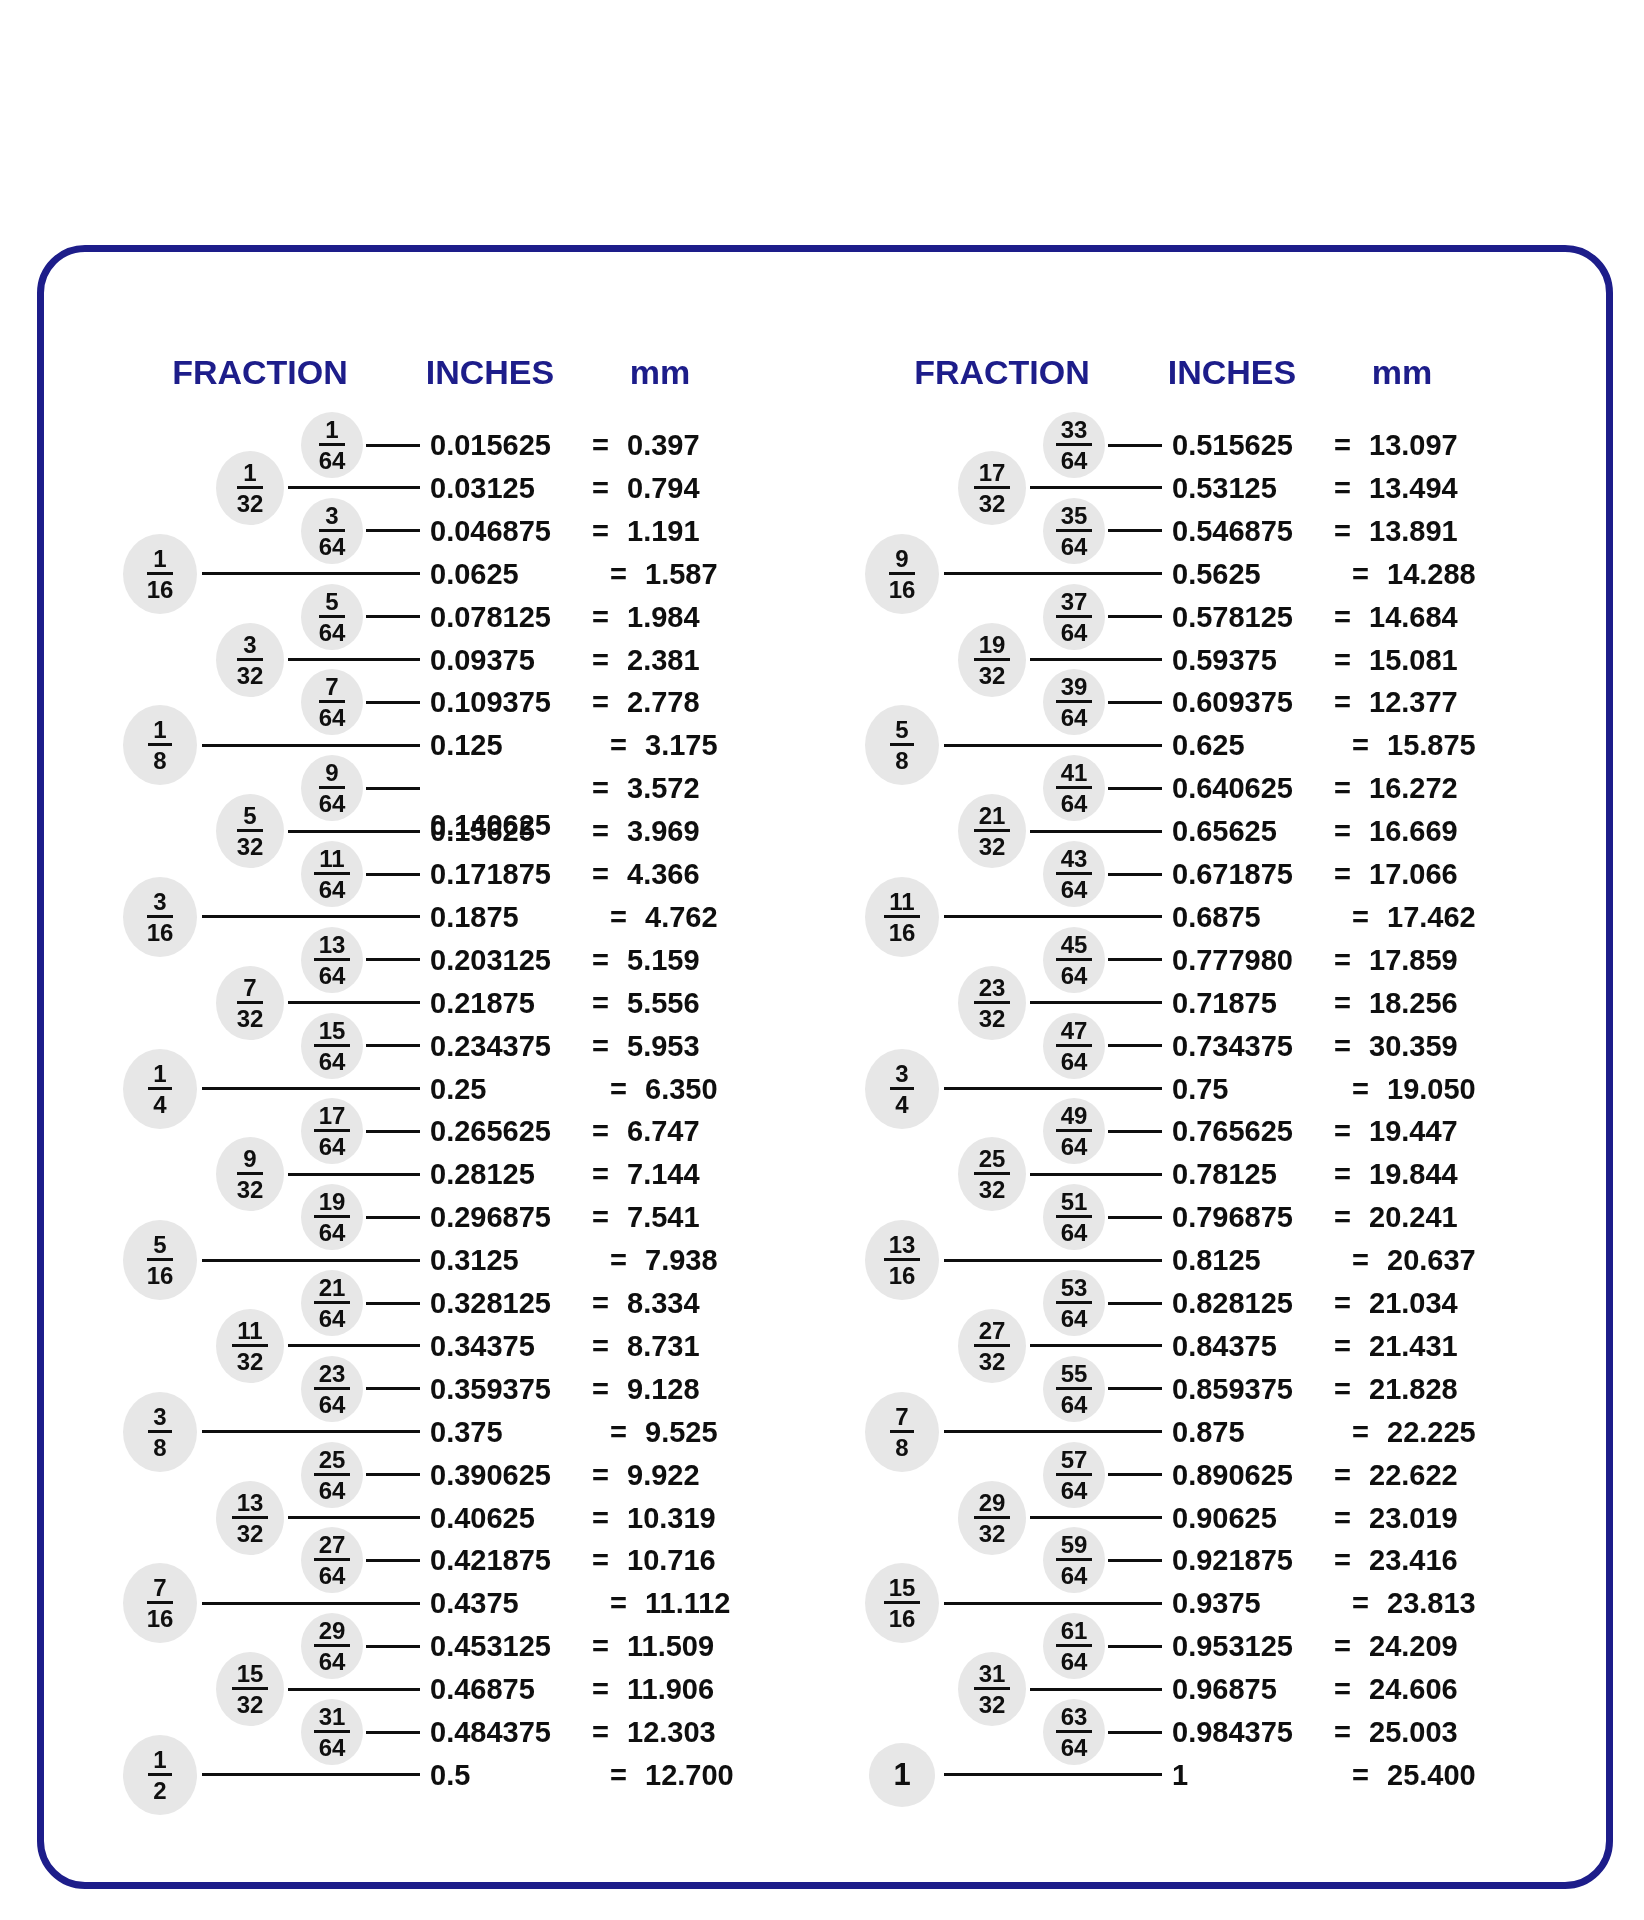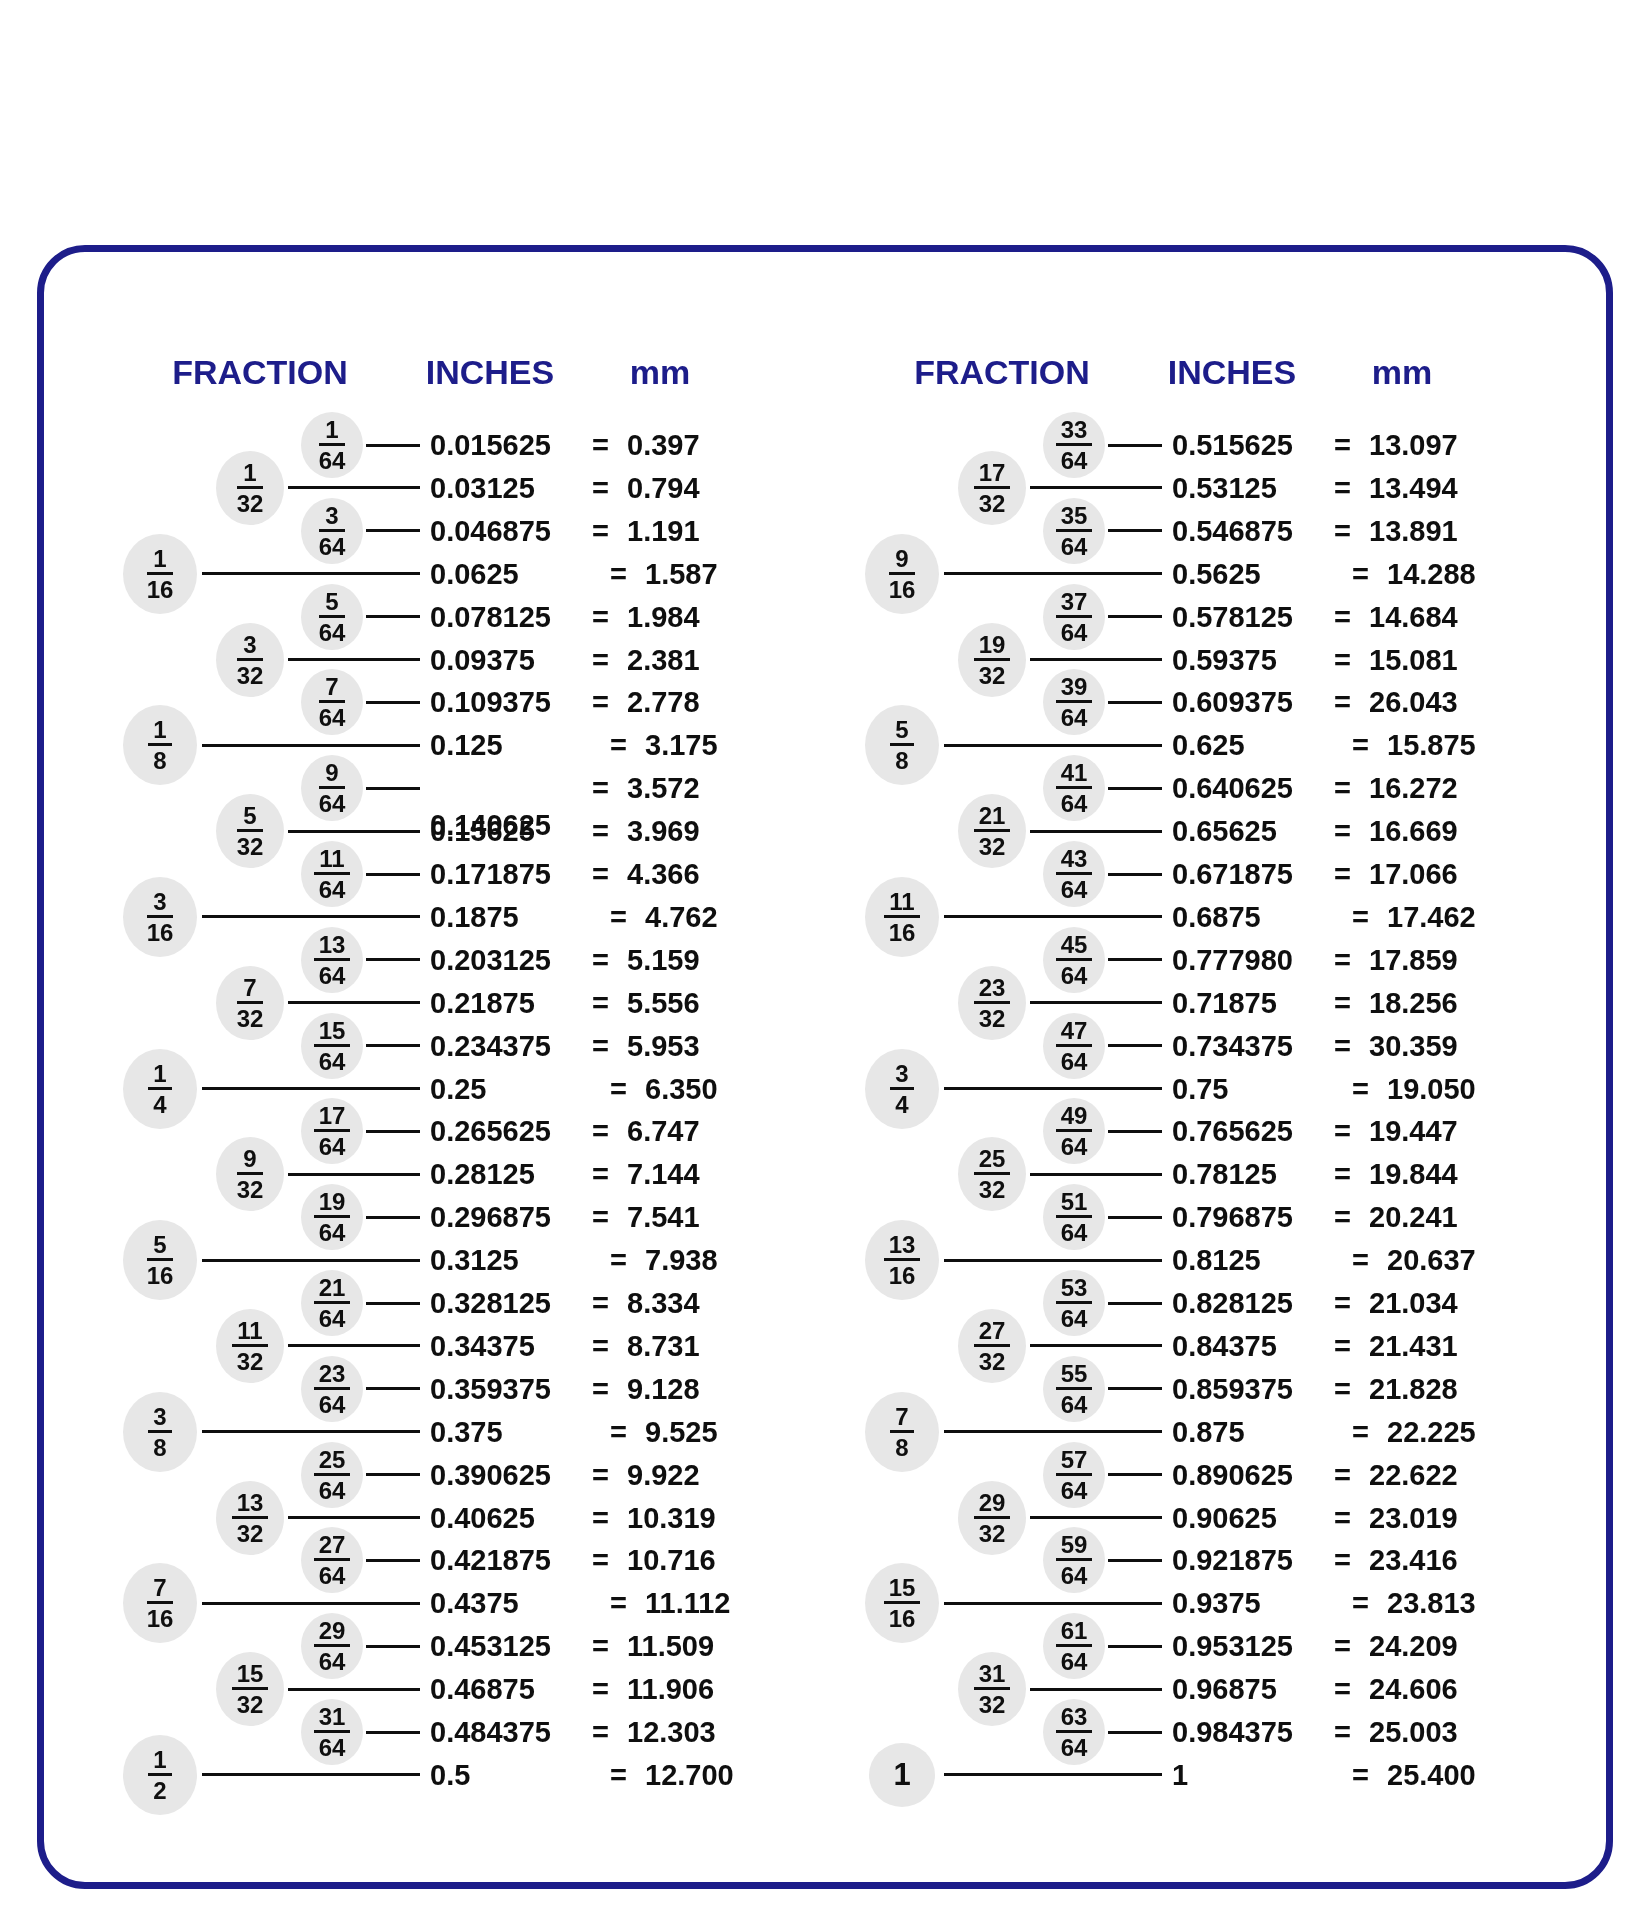--- a/index.html
+++ b/index.html
@@ -556,21 +556,21 @@
         <div class="row">
           <div class="ellipse" style="left: 252px; top: 372.4px; width: 62px; height: 66px;">
             <span class="frac">
               <span class="num">39</span>
               <span class="den">64</span>
             </span>
           </div>
           <div class="connector" style="left: 286px; width: 54px; top: 370.9px;"></div>
           <div class="num-text" style="left: 350px; top: 372.4px;">0.609375</div>
           <div class="num-text" style="left: 512px; top: 372.4px;">=</div>
-          <div class="num-text" style="left: 547px; top: 372.4px;">26.043</div>
+          <div class="num-text" style="left: 547px; top: 372.4px;">12.377</div>
         </div>
         <div class="row">
           <div class="ellipse" style="left: 80px; top: 415.3px; width: 74px; height: 80px;">
             <span class="frac">
               <span class="num">5</span>
               <span class="den">8</span>
             </span>
           </div>
           <div class="connector" style="left: 122px; width: 218px; top: 413.8px;"></div>
           <div class="num-text" style="left: 350px; top: 415.3px;">0.625</div>

